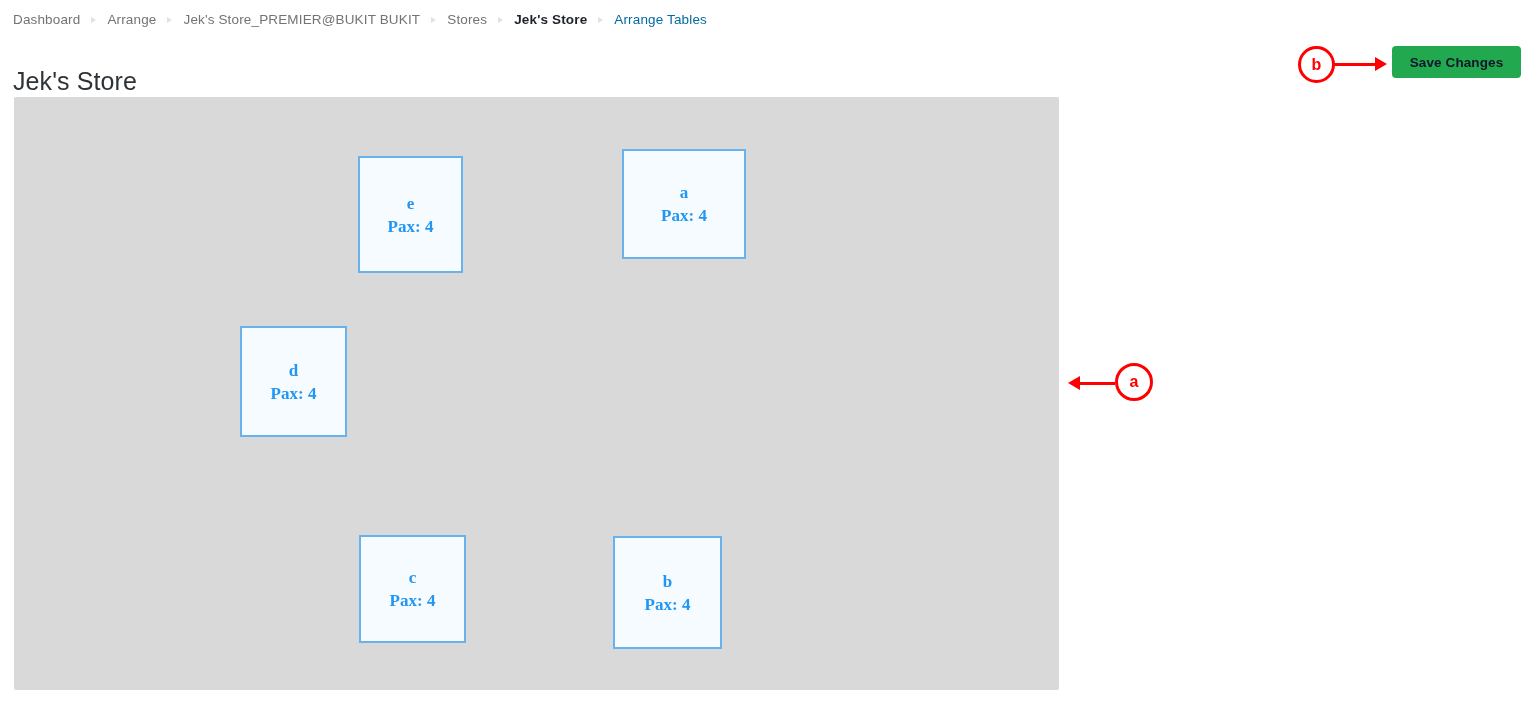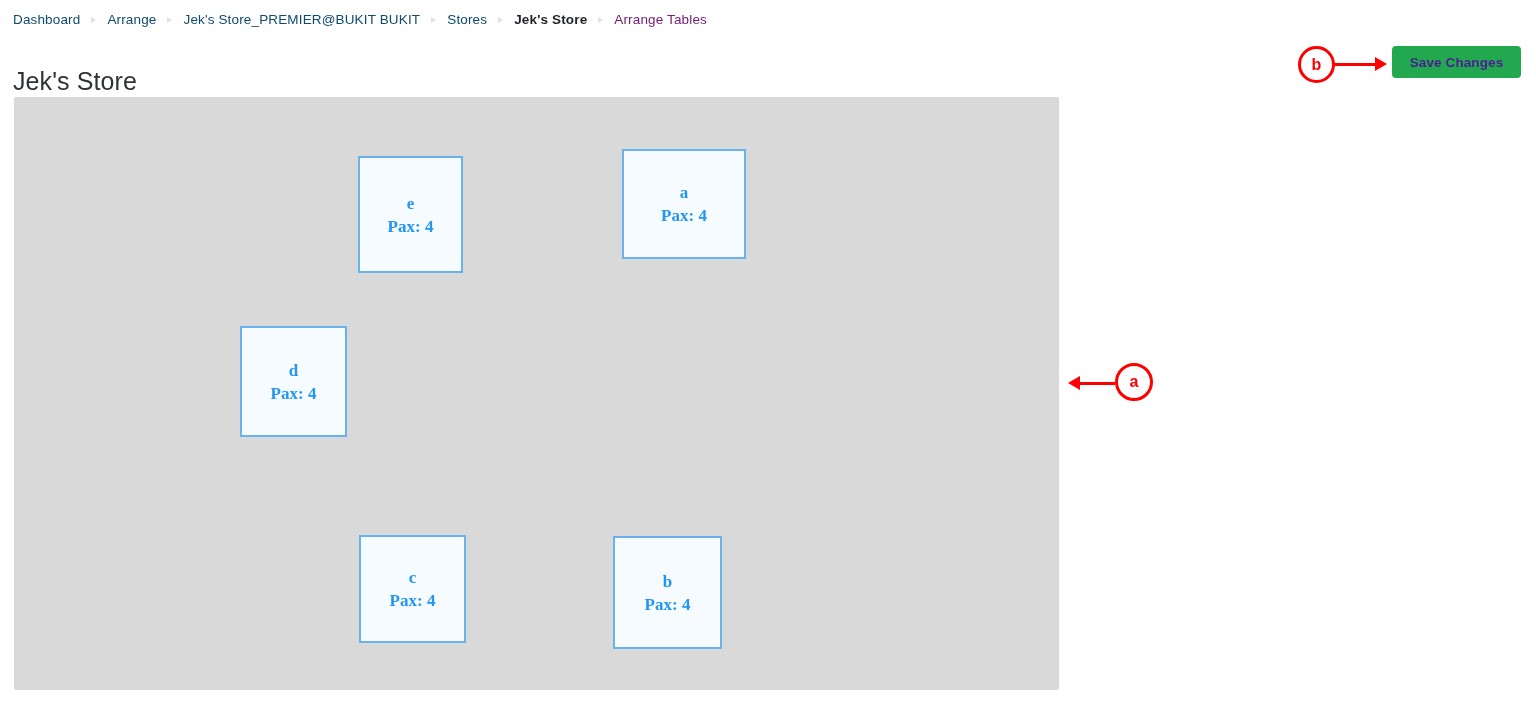--- a/index.html
+++ b/index.html
@@ -20,25 +20,25 @@
     position: absolute;
     top: 11px;
     left: 13px;
     display: flex;
     align-items: center;
     font-size: 13.5px;
     line-height: 18px;
     white-space: nowrap;
   }
   .crumb {
-    color: #0c4a6e;
+    color: #737373;
     letter-spacing: 0.15px;
   }
   .crumb.active {
-    color: #701a75;
+    color: #0369a1;
     text-align: center;
   }
   .crumb.bold {
     color: #1d2228;
     font-weight: bold;
   }
   .crumb-sep {
     margin: 0 11px;
     display: inline-block;
     width: 0;
@@ -61,21 +61,21 @@
   }
 
   
   .save-btn {
     position: absolute;
     top: 46px;
     left: 1392px;
     width: 129px;
     height: 29px;
     background: #22a94f;
-    color: #4c1d95;
+    color: #0f172a;
     border: none;
     border-radius: 4px;
     font-family: "Liberation Sans", sans-serif;
     font-size: 13.5px;
     font-weight: bold;
     letter-spacing: 0.1px;
     cursor: pointer;
     display: flex;
     align-items: center;
     justify-content: center;

